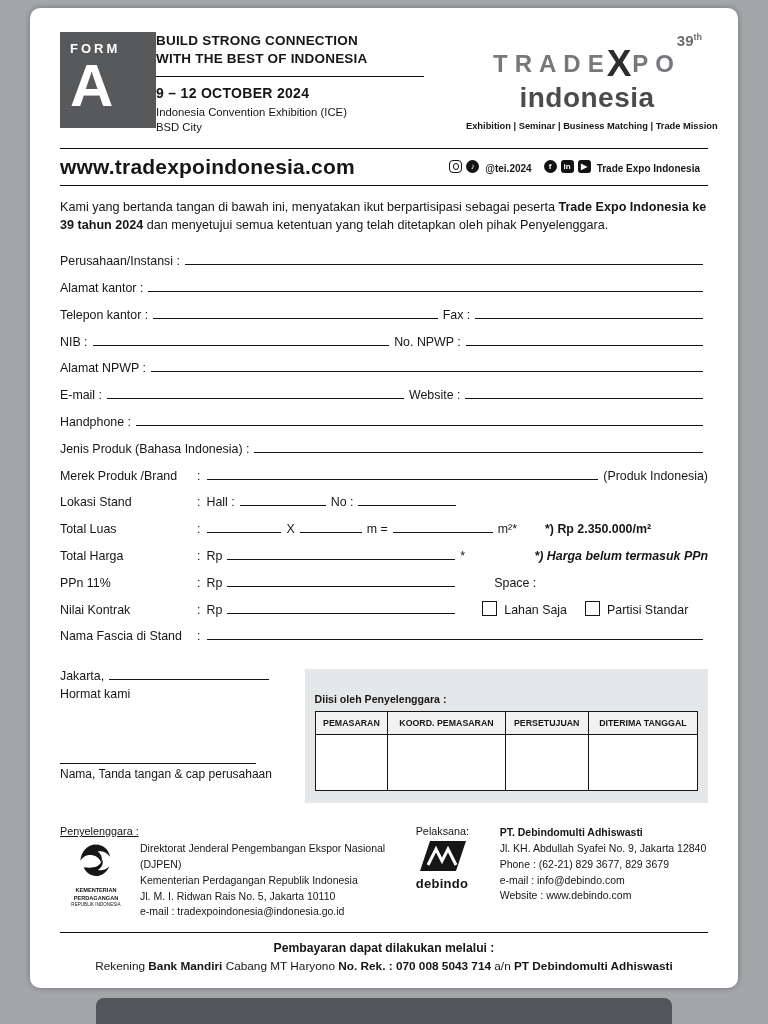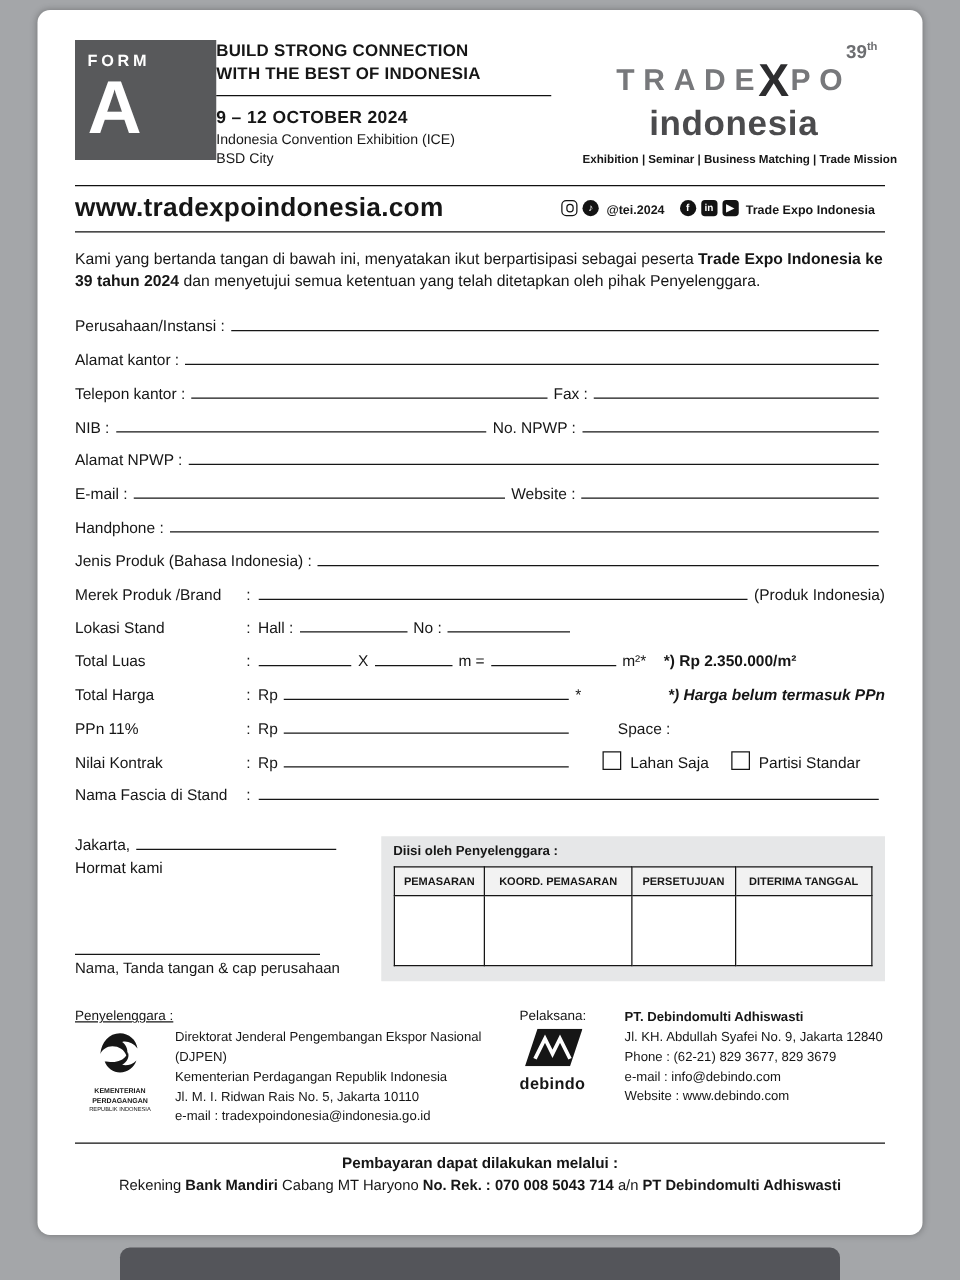--- a/index.html
+++ b/index.html
@@ -18,21 +18,21 @@
     box-shadow:0 0 6px rgba(0,0,0,.30);
   }
   .next-page {
     position:absolute; left:96px; top:998px; width:576px; height:26px;
     background:#54555a; border-radius:8px 8px 0 0;
   }
 
   
   .header { display:flex; align-items:flex-start; }
   .form-badge {
-    width:113px; height:96px; background:#58595b; color:#fff;
+    width:96px; height:96px; background:#58595b; color:#fff;
     padding:9px 10px; flex:0 0 auto;
   }
   .form-badge .fw { font-size:13px; font-weight:bold; letter-spacing:3px; }
   .form-badge .fa { font-size:60px; font-weight:bold; line-height:0.95; margin-top:1px; }
   .header-mid { width:268px; }
   .tagline { font-size:13.5px; font-weight:bold; line-height:1.3; letter-spacing:.2px; }
   .mid-rule { border-top:1.6px solid #111; margin:9px 0 8px 0; }
   .date { font-size:14px; font-weight:bold; letter-spacing:.3px; margin-bottom:4px; }
   .venue { font-size:11.3px; line-height:1.35; }
   .header-right { margin-left:auto; width:242px; text-align:center; }
@@ -71,31 +71,31 @@
   .note-it { font-style:italic; font-weight:bold; margin-left:auto; }
   .cbg { display:flex; align-items:flex-end; margin-left:22px; }
   .cbg2 { margin-left:18px; }
   .cb { width:15px; height:15px; border:1.3px solid #161616; margin:0 7px 1px 0; flex:0 0 auto; }
   .w88 { width:86px; flex:0 0 auto; }
   .w98 { width:98px; flex:0 0 auto; }
   .w75 { width:74px; flex:0 0 auto; }
   .w62 { width:62px; flex:0 0 auto; }
   .w100 { width:100px; flex:0 0 auto; }
   .w232 { width:228px; flex:0 0 auto; }
-  .ml16 { margin-left:14px; }
+  .ml16 { margin-left:28px; }
   .ml34 { margin-left:34px; }
 
   
   .bottom { display:flex; align-items:flex-start; margin-top:26px; font-size:12.4px; }
   .sig { width:250px; }
   .sig-row { display:flex; align-items:flex-end; width:214px; }
   .sig-greet { margin-top:4px; }
   .sig-line { border-bottom:1.2px solid #161616; width:196px; margin-top:62px; }
   .sig-cap { font-size:12px; margin-top:3px; }
-  .admin { margin-left:auto; width:412px; background:#e6e7e8; padding:6px 10px 12px 10px; }
+  .admin { margin-left:auto; width:412px; background:#e6e7e8; padding:24px 10px 12px 10px; }
   .admin-title { font-size:10.6px; font-weight:bold; margin-bottom:6px; }
   .admin table { width:100%; border-collapse:collapse; }
   .admin th { border:1.1px solid #161616; font-size:8.8px; font-weight:bold; padding:6px 2px; background:#f2f2f2; }
   .admin td { border:1.1px solid #161616; height:56px; background:#ffffff; }
 
   
   .org-row { display:flex; align-items:flex-start; margin-top:22px; }
   .org-label { font-size:10.8px; margin-bottom:4px; }
   .org-label.ul { text-decoration:underline; }
   .org-left { width:365px; }

